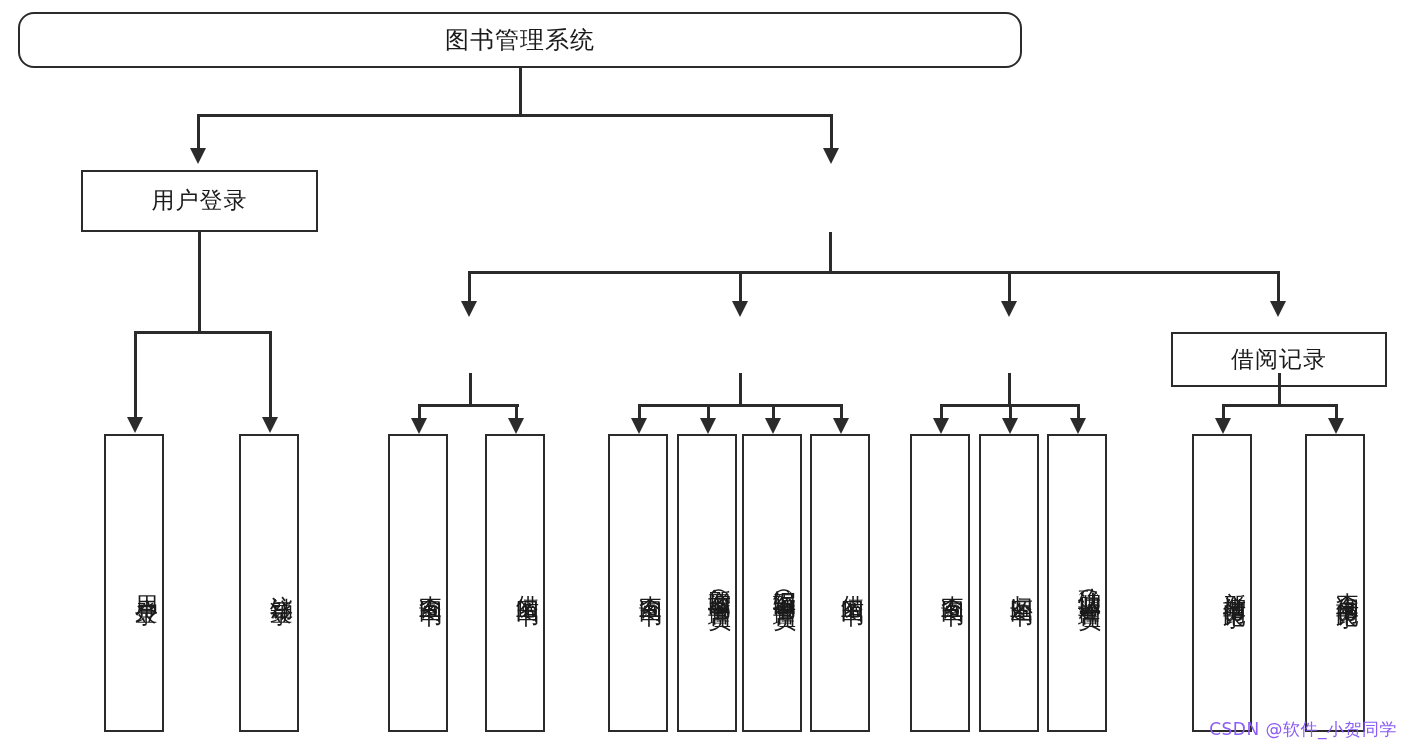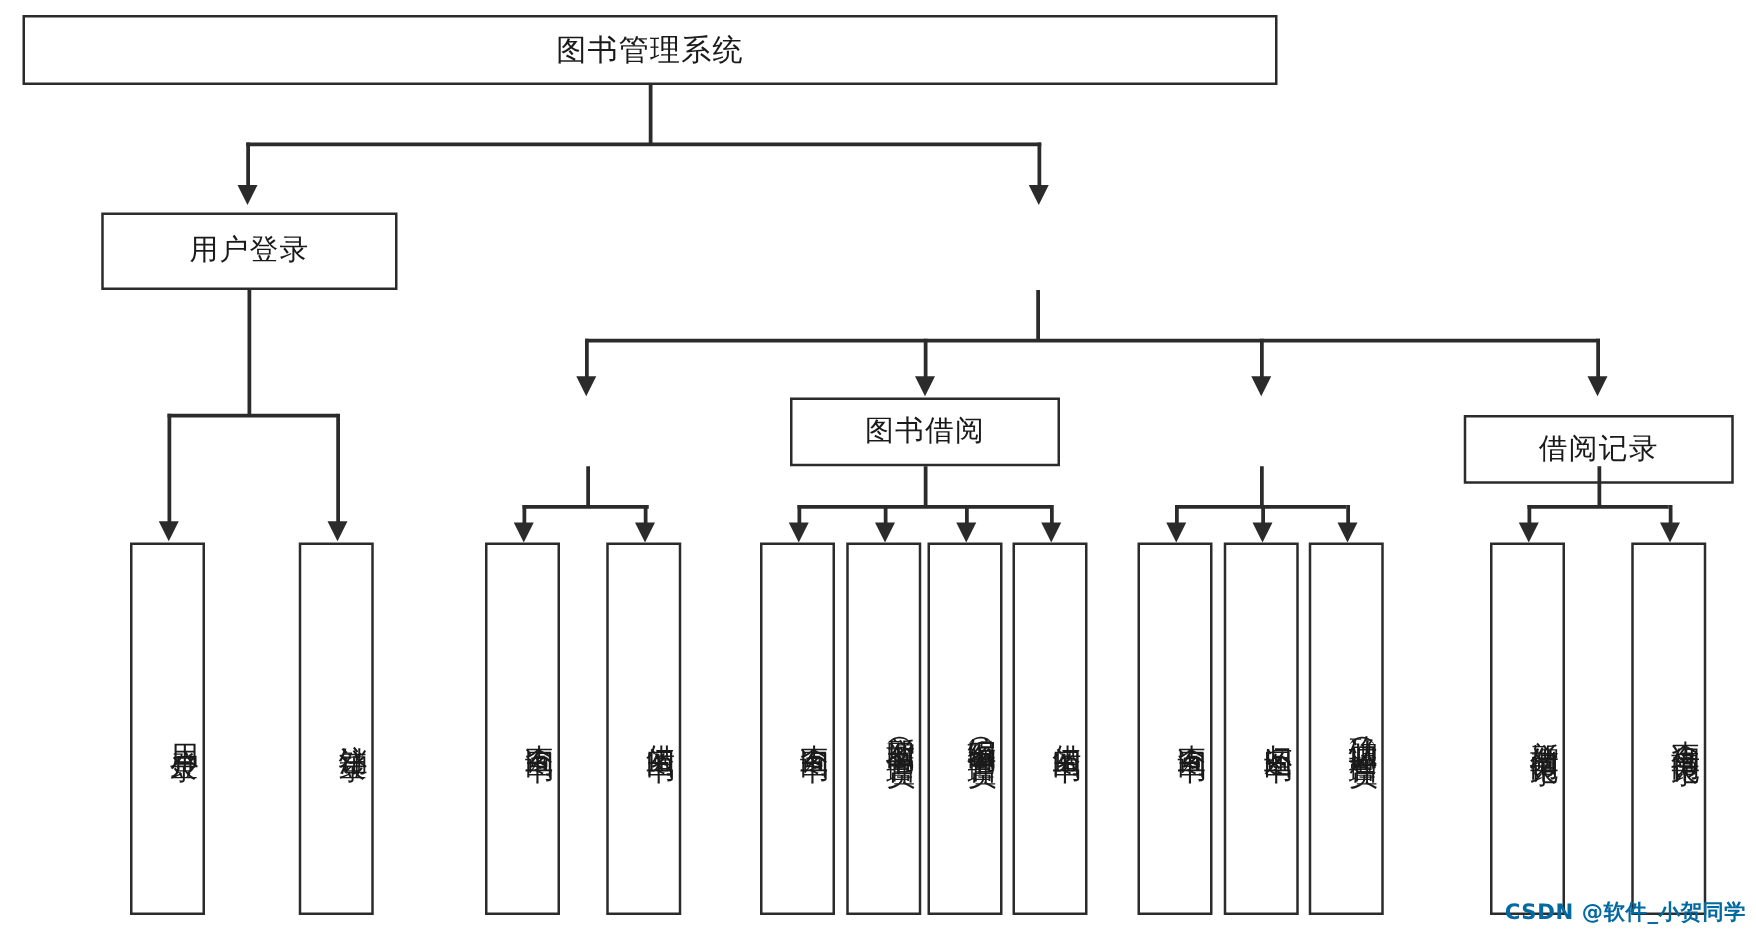--- a/index.html
+++ b/index.html
@@ -59,32 +59,31 @@
     height: 0;
     border-left: 8px solid transparent;
     border-right: 8px solid transparent;
     border-top: 16px solid #2b2b2b;
   }
   #watermark {
     position: absolute;
     right: 8px;
     bottom: 6px;
     font-size: 17px;
-    color: #0369a1;
+    color: #8b5cf6;
     white-space: nowrap;
     letter-spacing: 0.5px;
-    font-weight: bold;
   }
 </style>
 </head>
 <body>
 
 <div id="canvas">
 
-  <div class="node horiz root" style="left:18px; top:12px; width:1004px; height:56px;">图书管理系统</div>
+  <div class="node horiz root" style="left:18px; top:12px; width:1004px; height:56px;border-radius:16px;">图书管理系统</div>
 
   <div class="edge v" style="left:519px; top:68px; height:47px;"></div>
 
   <div class="edge h" style="left:197px; top:114px; width:636px;"></div>
 
   <div class="edge v" style="left:197px; top:114px; height:36px;"></div>
   <div class="arrow" style="left:190px; top:148px;"></div>
   <div class="edge v" style="left:830px; top:114px; height:36px;"></div>
   <div class="arrow" style="left:823px; top:148px;"></div>
 
@@ -101,21 +100,20 @@
   <div class="edge h" style="left:468px; top:271px; width:812px;"></div>
   <div class="edge v" style="left:468px; top:271px; height:32px;"></div>
   <div class="arrow" style="left:461px; top:301px;"></div>
   <div class="edge v" style="left:739px; top:271px; height:32px;"></div>
   <div class="arrow" style="left:732px; top:301px;"></div>
   <div class="edge v" style="left:1008px; top:271px; height:32px;"></div>
   <div class="arrow" style="left:1001px; top:301px;"></div>
   <div class="edge v" style="left:1277px; top:271px; height:32px;"></div>
   <div class="arrow" style="left:1270px; top:301px;"></div>
 
-  <div class="node horiz" style="left:632px; top:318px; width:216px; height:55px;">图书借阅</div>
   <div class="node horiz" style="left:1171px; top:332px; width:216px; height:55px;">借阅记录</div>
 
   <div class="edge v" style="left:469px; top:373px; height:33px;"></div>
   <div class="edge h" style="left:418px; top:404px; width:101px;"></div>
   <div class="edge v" style="left:418px; top:404px; height:16px;"></div>
   <div class="arrow" style="left:411px; top:418px;"></div>
   <div class="edge v" style="left:515px; top:404px; height:16px;"></div>
   <div class="arrow" style="left:508px; top:418px;"></div>
 
   <div class="edge v" style="left:739px; top:373px; height:33px;"></div>

